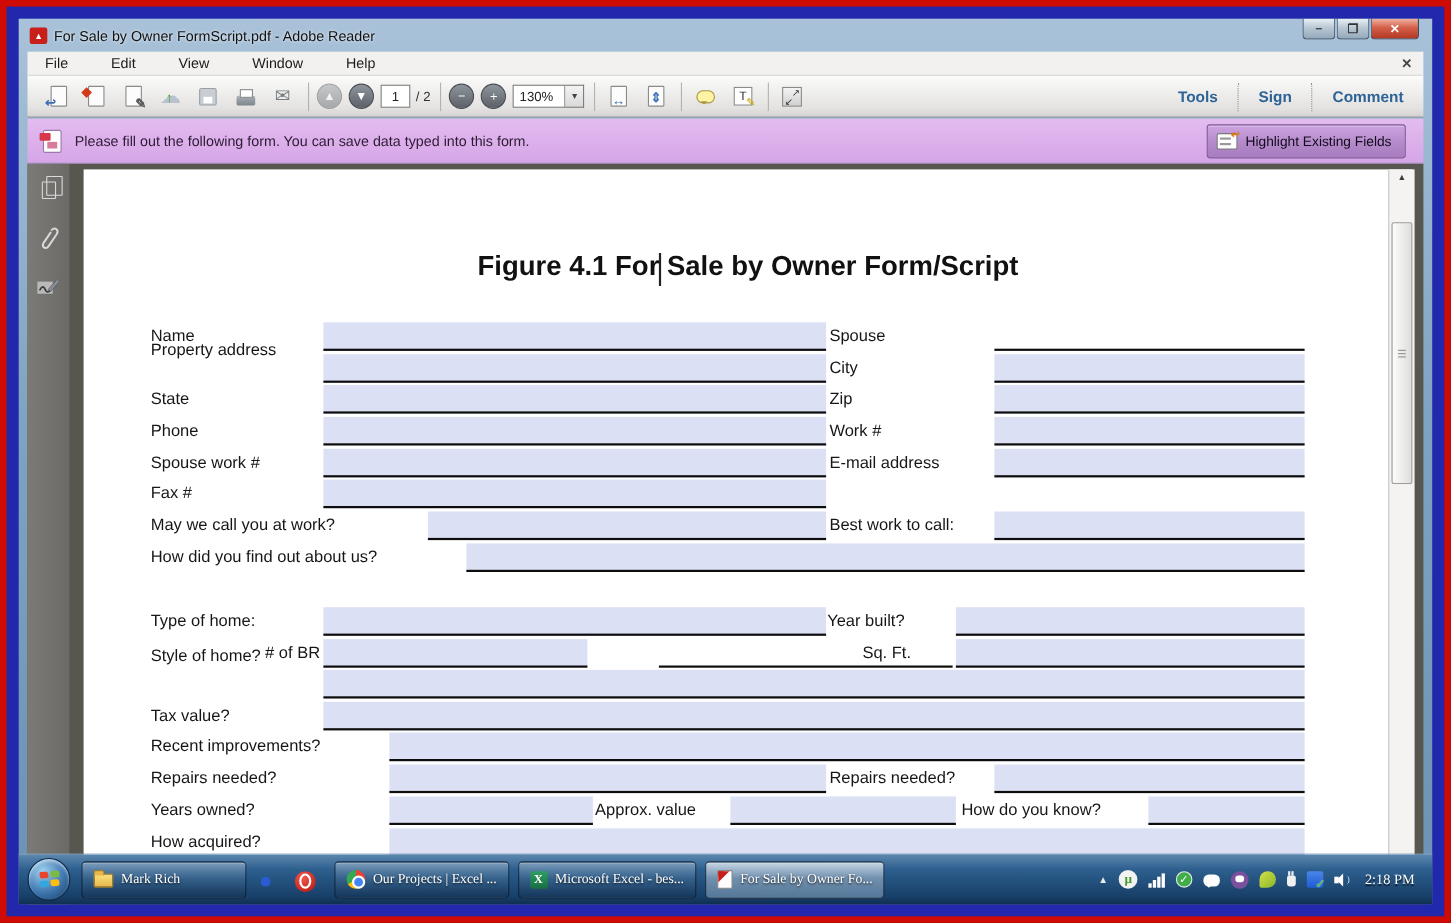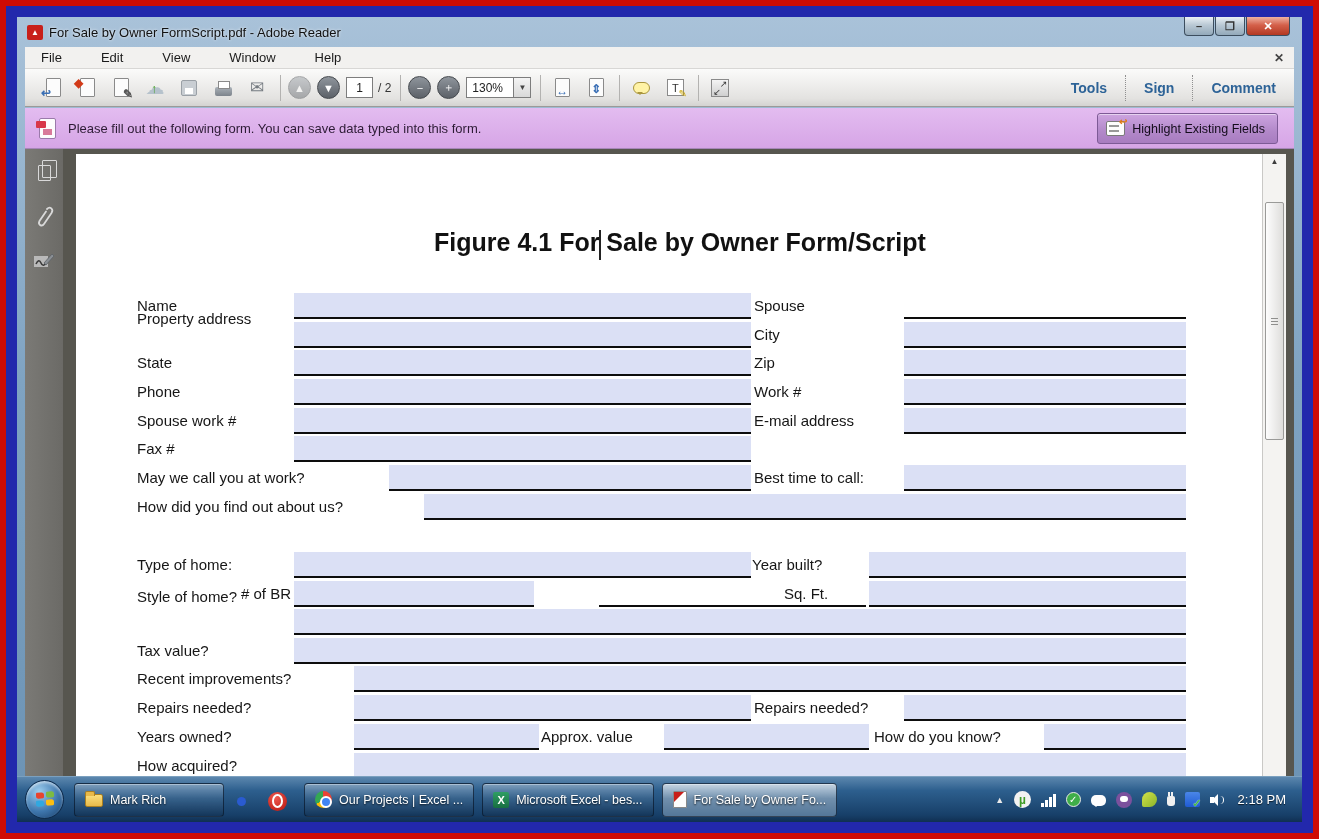--- a/index.html
+++ b/index.html
@@ -102,21 +102,21 @@
   #vscroll { position:absolute; right:8px; top:5px; width:24px; height:660px; background:#f4f3f1; border-left:1px solid #c9c8c6; }
   #vscroll .up { position:absolute; top:3px; left:0; right:0; text-align:center; font-size:8px; color:#3c3c3c; }
   #vthumb { position:absolute; left:2px; right:2px; top:48px; height:238px; border:1px solid #9a9a98;
             border-radius:2px; background:linear-gradient(90deg,#fdfdfd,#dedddb); }
   #vthumb::after { content:""; position:absolute; left:5px; right:5px; top:50%; height:1px;
                    background:#8f8f8d; box-shadow:0 -3px 0 #8f8f8d, 0 3px 0 #8f8f8d; }
 
   
   #taskbar { position:absolute; left:0; bottom:0; right:0; height:46px;
              background:linear-gradient(#5c87ae,#2d5f8e 30%,#173f68 85%,#102f52);
-             border-top:1px solid #7ba0bf; display:flex; align-items:center; }
+             border-top:1px solid #7ba0bf; display:flex; align-items:center;font-family:Liberation Serif, serif; }
   #start-orb { width:39px; height:39px; border-radius:50%; margin:0 10px 0 8px; position:relative;
                background:radial-gradient(circle at 35% 30%,#9fd0f0,#3e76ad 55%,#173a63);
                border:1px solid #0e2a4a; box-shadow:inset 0 2px 3px rgba(255,255,255,.6); display:flex;
                align-items:center; justify-content:center; }
   .winflag { width:18px; height:15px; display:grid; grid-template-columns:8px 8px; grid-template-rows:6px 6px;
              gap:1.5px; transform:skewY(-6deg); }
   .winflag span { border-radius:1px 3px 1px 3px; }
   .wf1{background:#e8442e;} .wf2{background:#7cbb42;} .wf3{background:#31a8e0;} .wf4{background:#fdbe11;}
 
   .task-btn { height:34px; border:1px solid rgba(10,25,45,.75); border-radius:4px;
@@ -307,21 +307,21 @@
               <div class="f-label" style="top: 225px; left: 678px;">Work #</div>
               <div class="f-field" style="top: 225px; left: 828px; width: 282px;"></div>
               <div class="f-label" style="top: 254px; left: 61px;">Spouse work #</div>
               <div class="f-field" style="top: 254px; left: 218px; width: 457px;"></div>
               <div class="f-label" style="top: 254px; left: 678px;">E-mail address</div>
               <div class="f-field" style="top: 254px; left: 828px; width: 282px;"></div>
               <div class="f-label" style="top: 282px; left: 61px;">Fax #</div>
               <div class="f-field" style="top: 282px; left: 218px; width: 457px;"></div>
               <div class="f-label" style="top: 311px; left: 61px;">May we call you at work?</div>
               <div class="f-field" style="top: 311px; left: 313px; width: 362px;"></div>
-              <div class="f-label" style="top: 311px; left: 678px;">Best time to call:</div>
+              <div class="f-label" style="top: 311px; left: 678px;">Best work to call:</div>
               <div class="f-field" style="top: 311px; left: 828px; width: 282px;"></div>
               <div class="f-label" style="top: 340px; left: 61px;">How did you find out about us?</div>
               <div class="f-field" style="top: 340px; left: 348px; width: 762px;"></div>
               <div class="f-label" style="top: 398px; left: 61px;">Type of home:</div>
               <div class="f-field" style="top: 398px; left: 218px; width: 457px;"></div>
               <div class="f-label" style="top: 398px; left: 676px;">Year built?</div>
               <div class="f-field" style="top: 398px; left: 793px; width: 317px;"></div>
               <div class="f-label right" style="top: 427px; left: 100px; width: 115px;"># of BR</div>
               <div class="f-field" style="top: 427px; left: 218px; width: 240px;"></div>
               <div class="f-label" style="top: 427px; left: 465px; margin-top: 24px;"># of BA</div>

